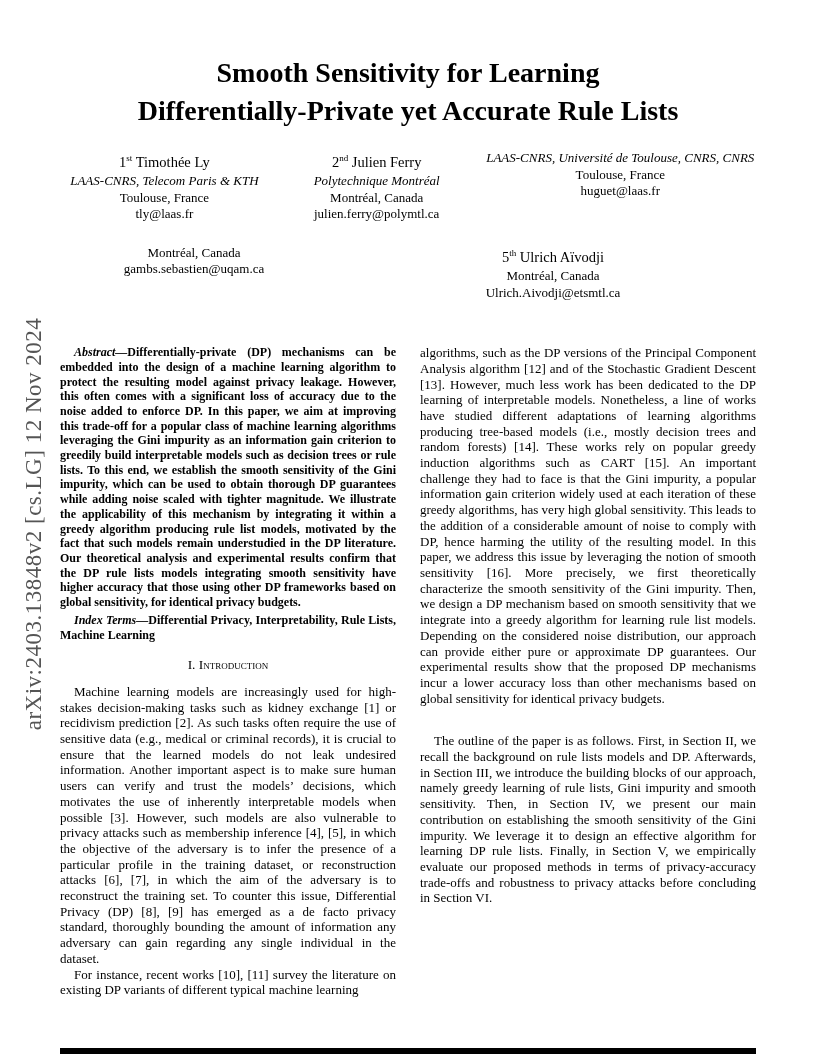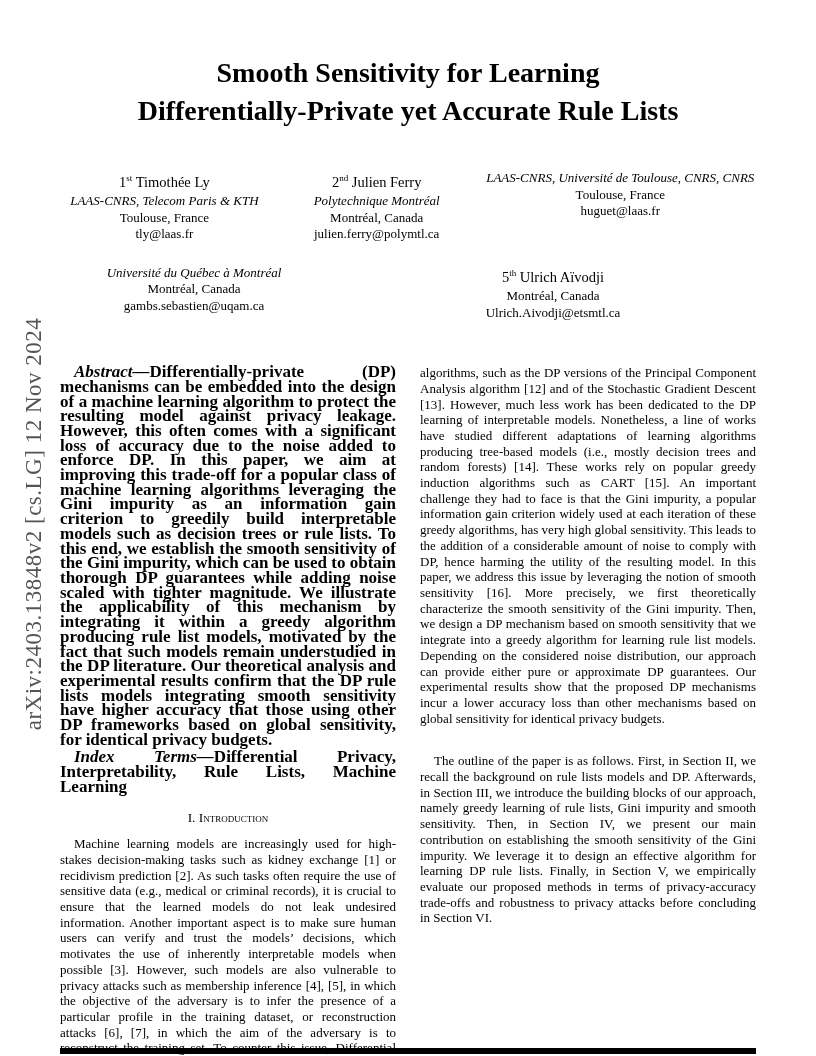--- a/index.html
+++ b/index.html
@@ -33,21 +33,21 @@
   .title {
     text-align: center;
     margin: 54px 0 0 0;
     font-size: 28px;
     font-weight: bold;
     line-height: 38px;
   }
   .authors-row1 {
     display: grid;
     grid-template-columns: 30% 31% 39%;
-    margin-top: 40px;
+    margin-top: 20px;
   }
   .authors-row2 {
     display: flex;
     margin-top: 22px;
   }
   .authors-row2 .author-block:nth-child(1) { width: 268px; }
   .authors-row2 .author-block:nth-child(2) { width: 330px; margin-left: 60px; }
   .author-block {
     text-align: center;
     font-size: 13px;
@@ -65,21 +65,21 @@
     margin-top: 44px;
   }
   .col {
     width: 336px;
     font-size: 13px;
     line-height: 15.7px;
     text-align: justify;
   }
   .abstract-para, .index-terms-para {
     font-weight: bold;
-    font-size: 17px;
+    font-size: 12px;
     line-height: 14.7px;
     text-indent: 14px;
     margin: 0;
   }
   .index-terms-para { margin-top: 3px; }
   .lead-label { font-style: italic; }
   .section-heading {
     text-align: center;
     font-variant: small-caps;
     font-weight: normal;
@@ -132,21 +132,20 @@
         <div class="author-affil">LAAS-CNRS, Université de Toulouse, CNRS, CNRS</div>
         <div class="author-loc">Toulouse, France</div>
         <div class="author-email">huguet@laas.fr</div>
       </div>
 
     </div>
 
     <div class="authors-row2">
 
       <div class="author-block">
-        <div class="author-affil">Université du Québec à Montréal</div>
         <div class="author-loc">Montréal, Canada</div>
         <div class="author-email">gambs.sebastien@uqam.ca</div>
       </div>
 
       <div class="author-block">
         <div class="author-name-line"><span>5</span><sup>th</sup> <span>Ulrich Aïvodji</span></div>
         <div class="author-loc">Montréal, Canada</div>
         <div class="author-email">Ulrich.Aivodji@etsmtl.ca</div>
       </div>
 

